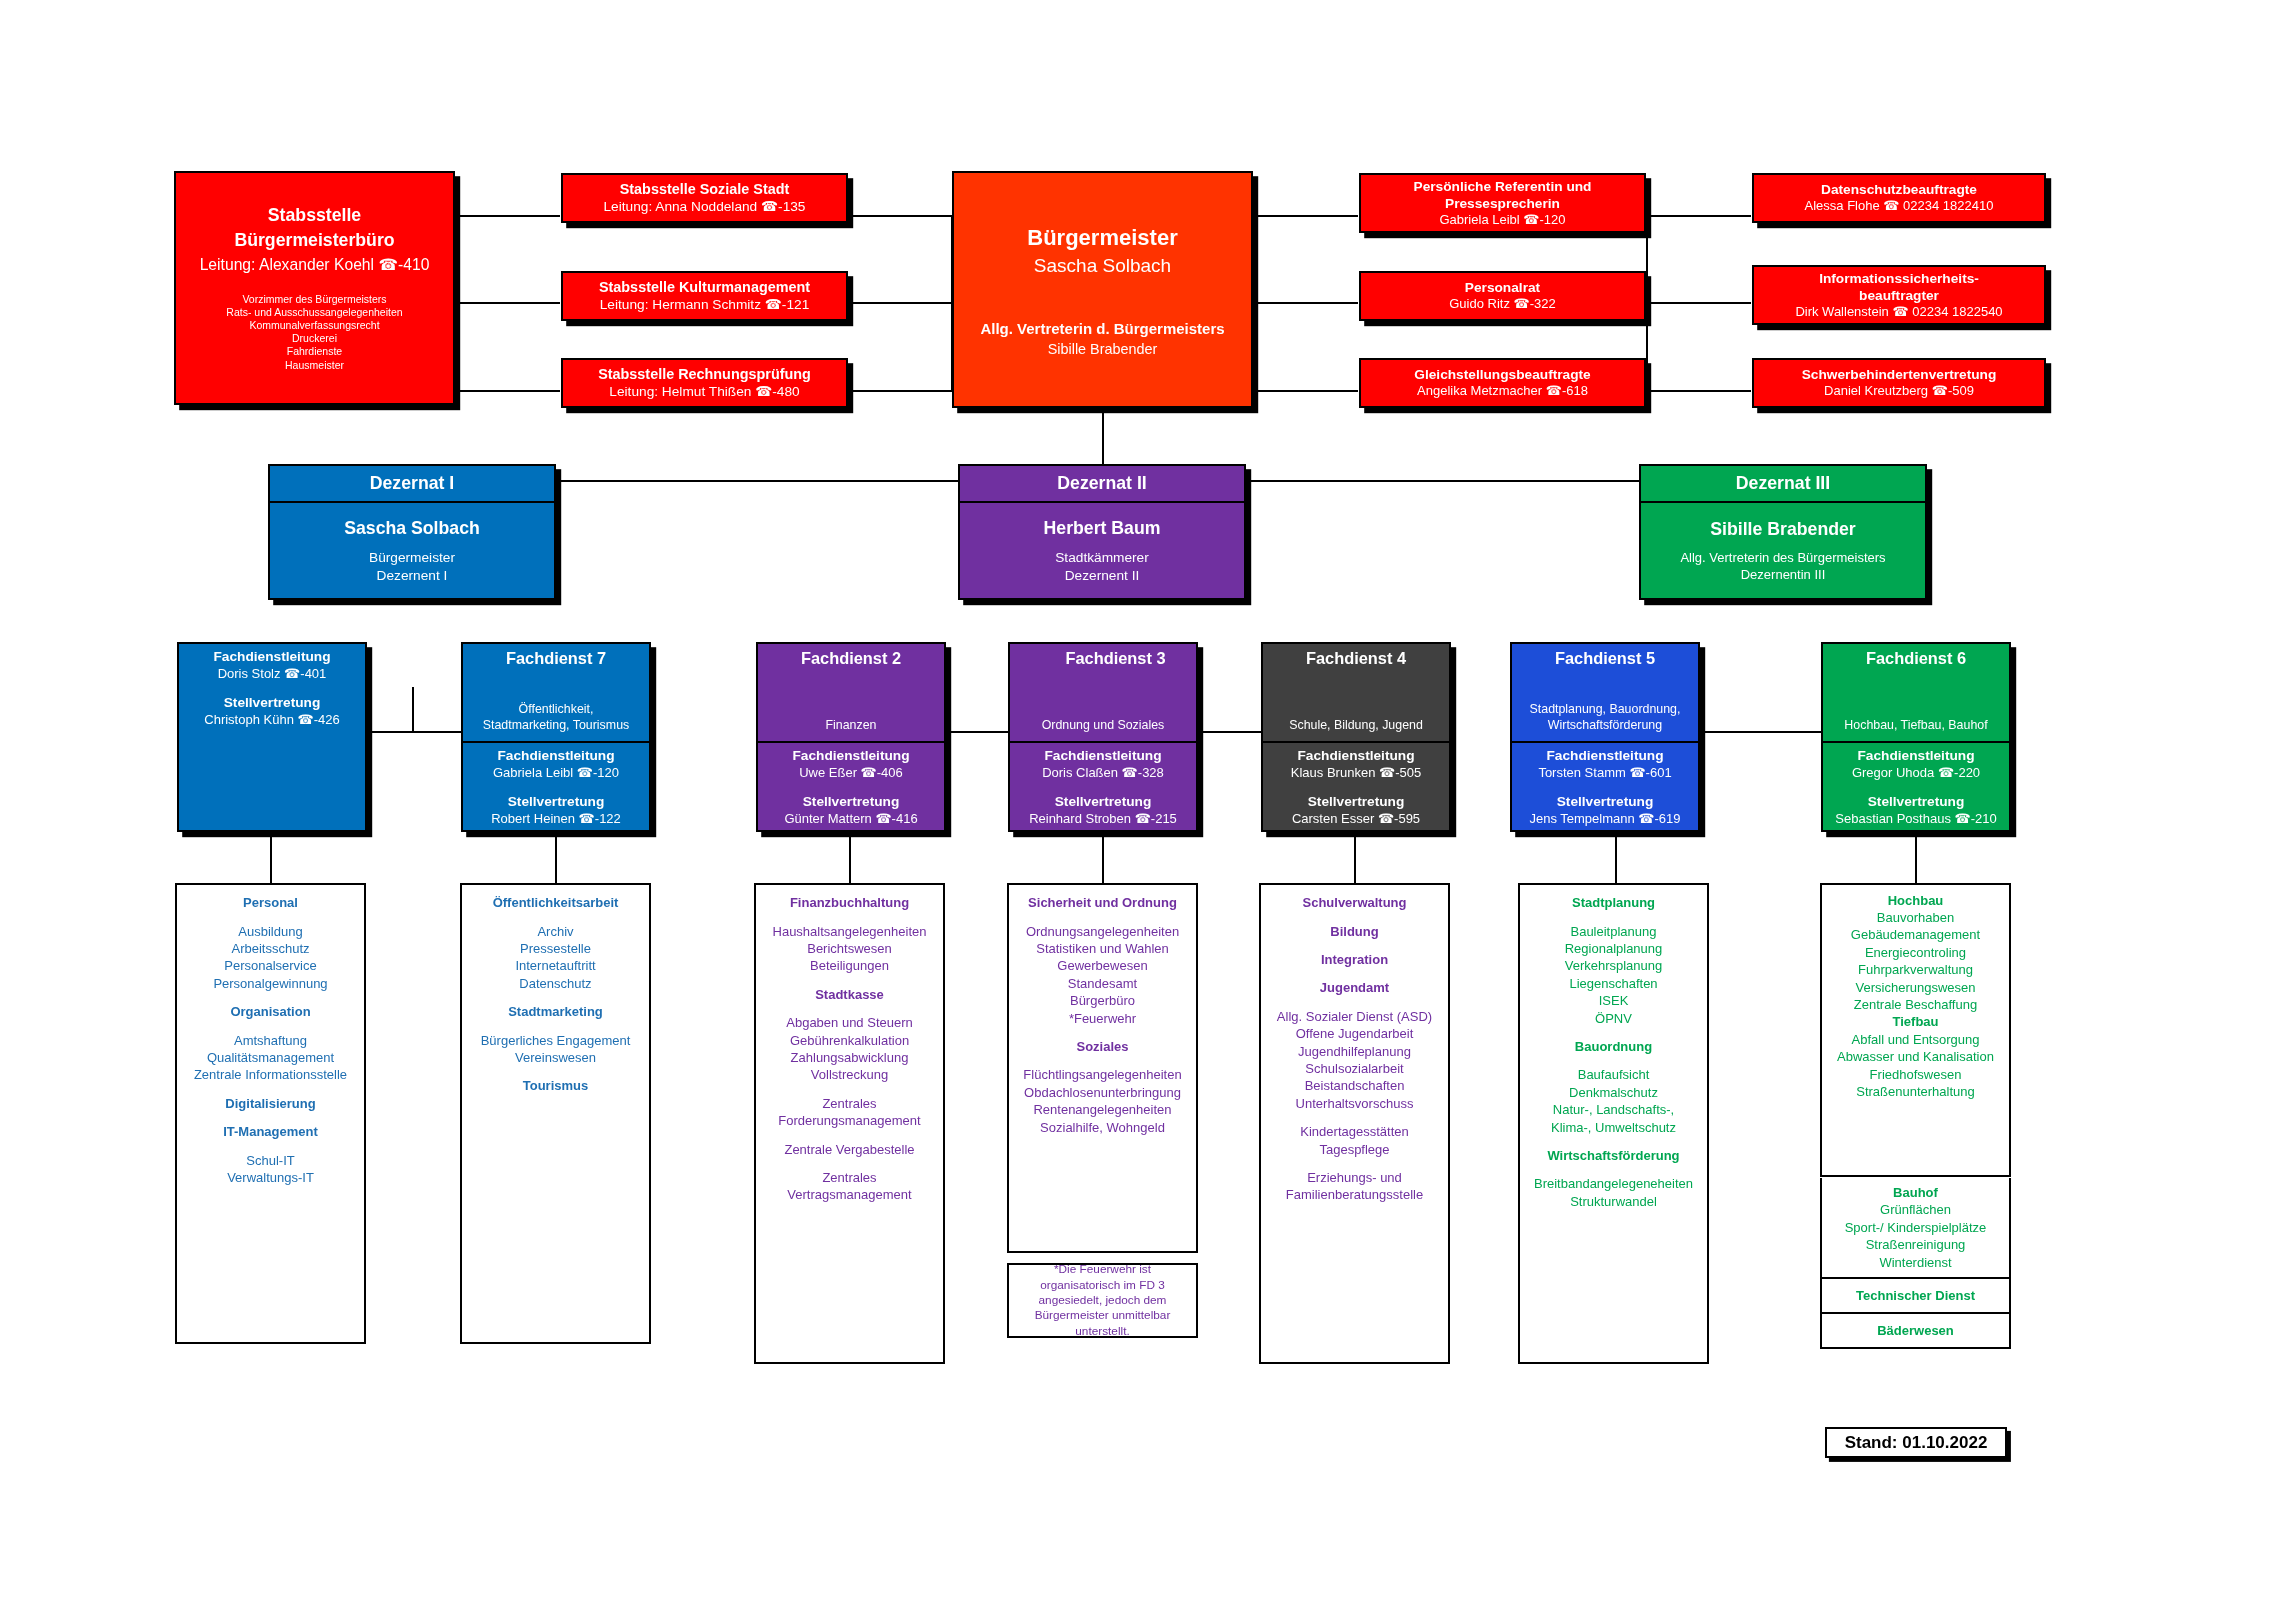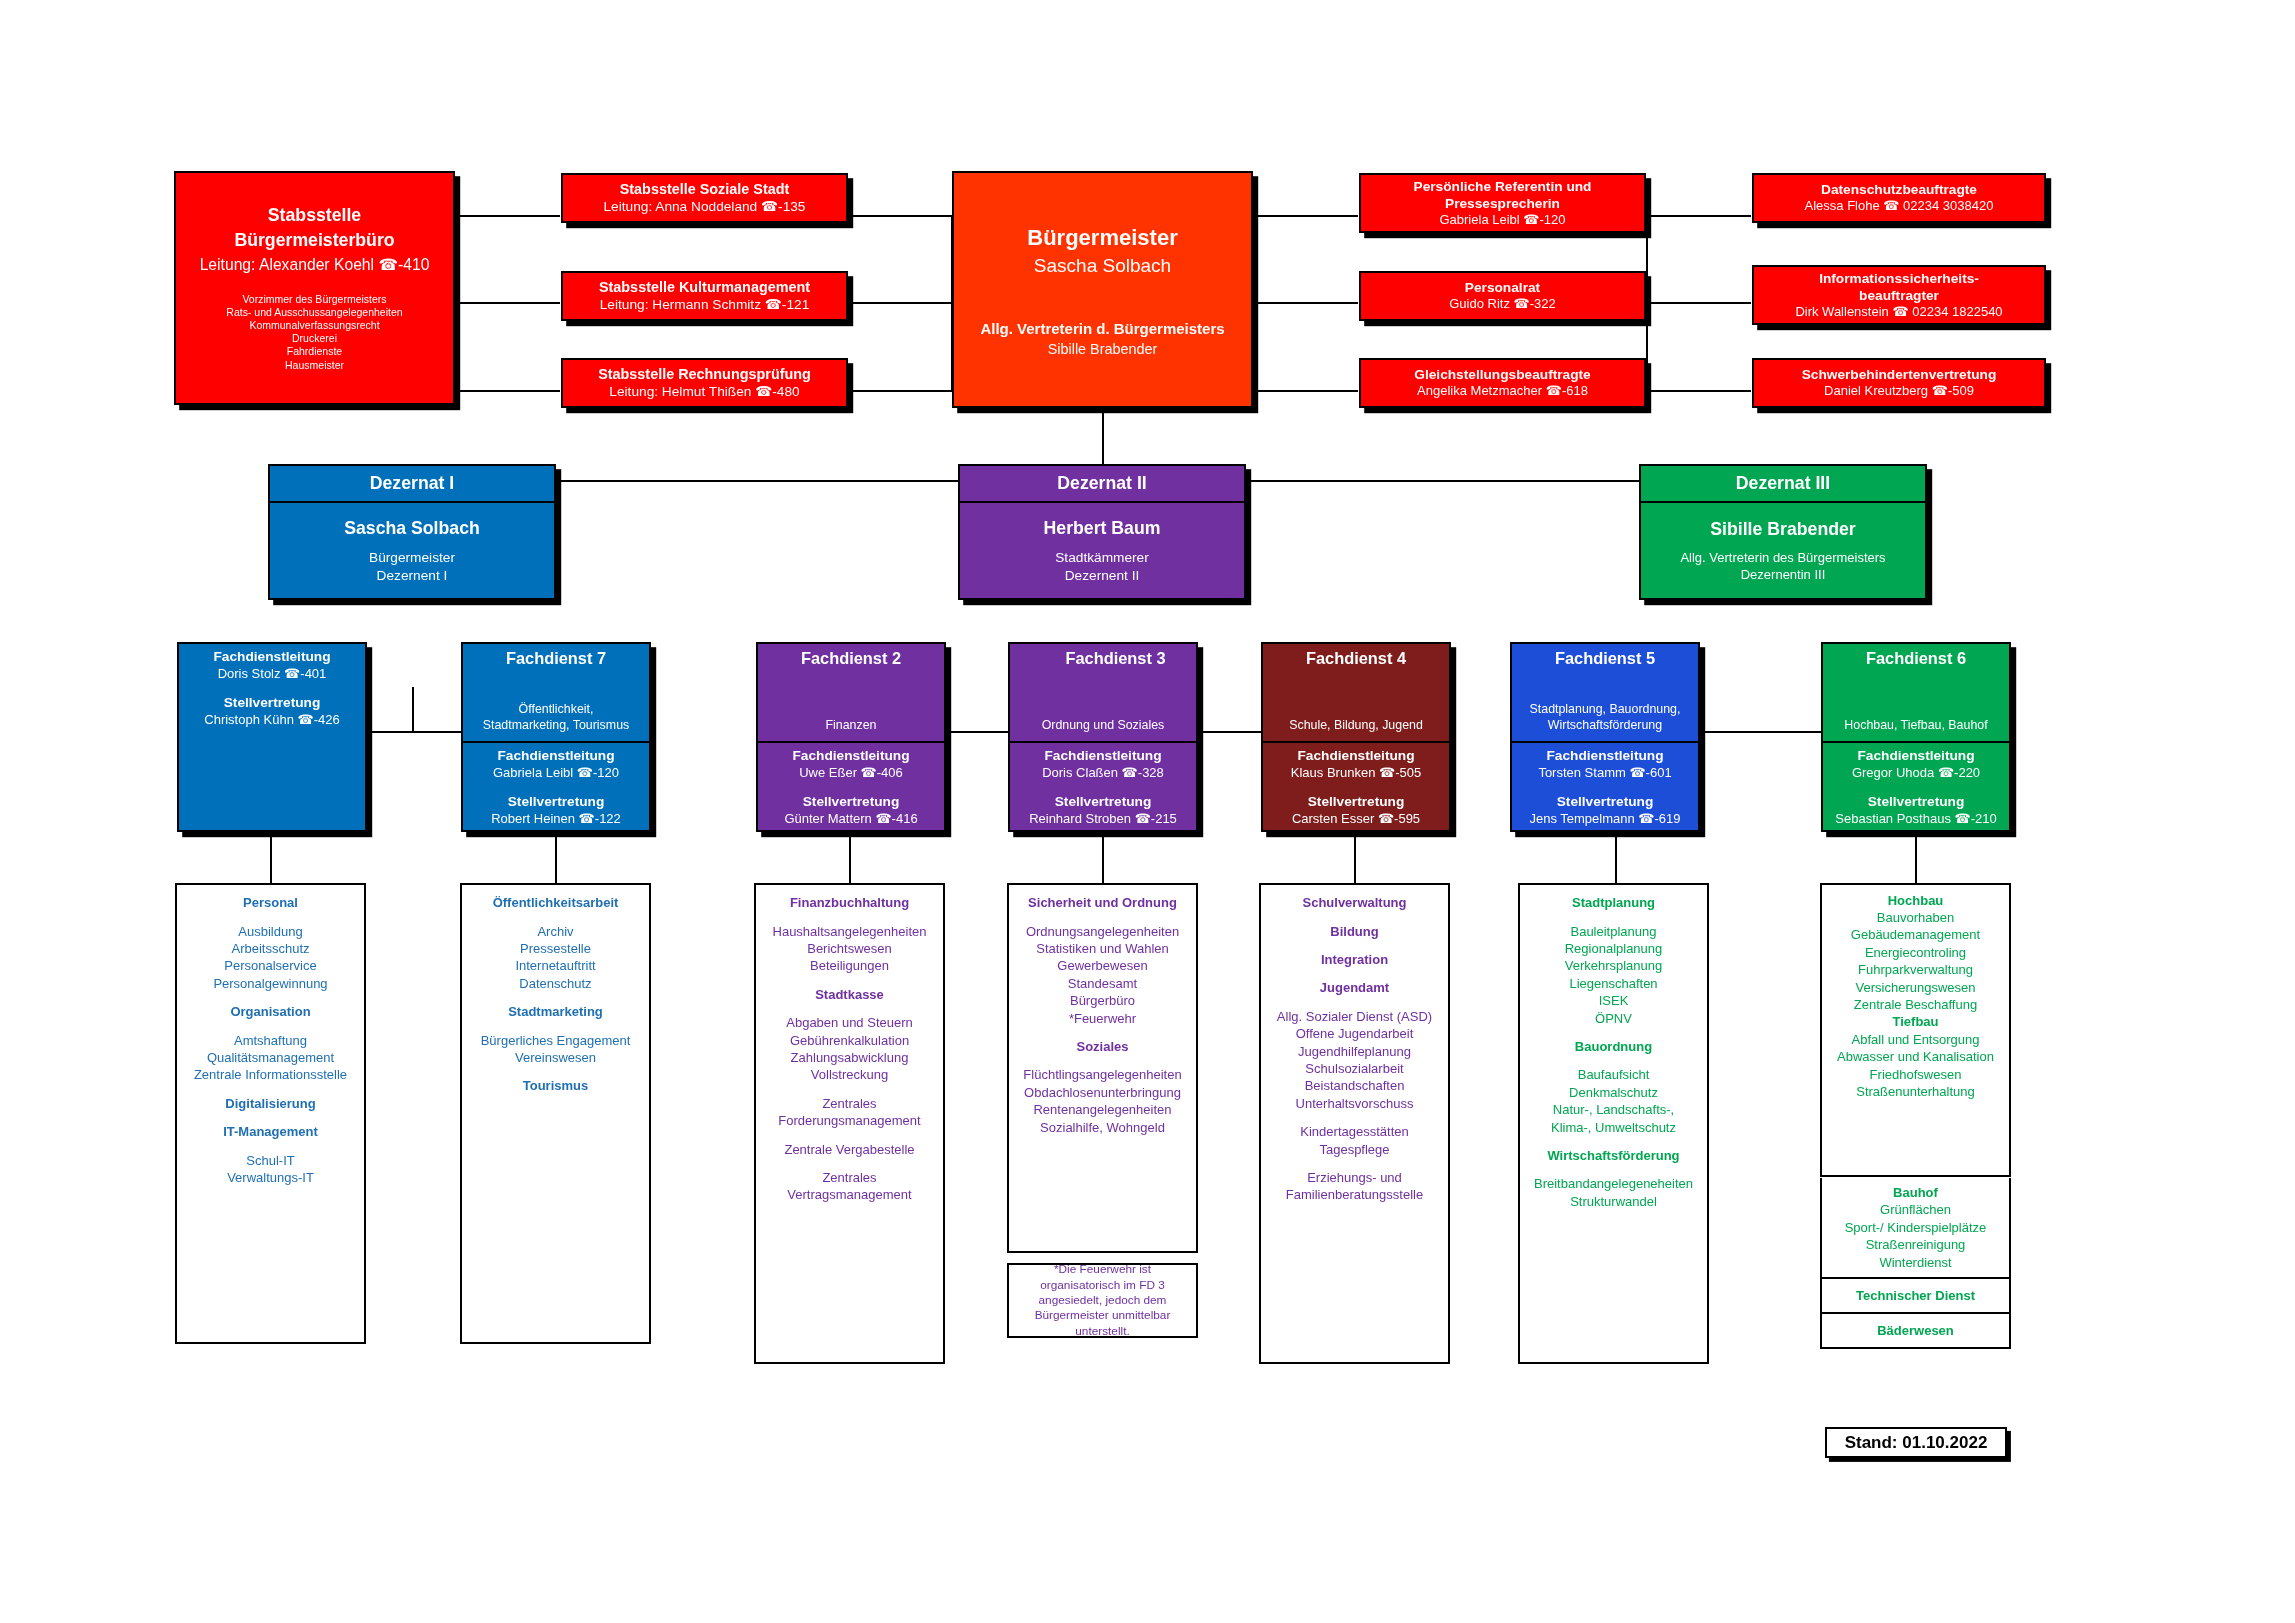--- a/index.html
+++ b/index.html
@@ -239,21 +239,21 @@
     <div class="sub" style="font-size:13px;">Guido Ritz ☎-322</div>
   </div>
 
   <div class="box red" style="left:1359px; top:358px; width:287px; height:50px;">
     <div class="ttl" style="font-size:13.7px;">Gleichstellungsbeauftragte</div>
     <div class="sub" style="font-size:13px;">Angelika Metzmacher ☎-618</div>
   </div>
 
   <div class="box red" style="left:1752px; top:173px; width:294px; height:50px;">
     <div class="ttl" style="font-size:13.7px;">Datenschutzbeauftragte</div>
-    <div class="sub" style="font-size:13px;">Alessa Flohe ☎ 02234 3038420</div>
+    <div class="sub" style="font-size:13px;">Alessa Flohe ☎ 02234 1822410</div>
   </div>
 
   <div class="box red" style="left:1752px; top:265px; width:294px; height:60px;">
     <div class="ttl" style="font-size:13.7px;">Informationssicherheits-</div>
     <div class="ttl" style="font-size:13.7px;">beauftragter</div>
     <div class="sub" style="font-size:13px;">Dirk Wallenstein ☎ 02234 1822540</div>
   </div>
 
   <div class="box red" style="left:1752px; top:358px; width:294px; height:50px;">
     <div class="ttl" style="font-size:13.7px;">Schwerbehindertenvertretung</div>
@@ -333,21 +333,21 @@
     </div>
     <div class="bot">
       <div class="lbl" style="font-size:13.7px;">Fachdienstleitung</div>
       <div class="val" style="font-size:13px;">Doris Claßen ☎-328</div>
       <div class="sp"></div>
       <div class="lbl" style="font-size:13.7px;">Stellvertretung</div>
       <div class="val" style="font-size:13px;">Reinhard Stroben ☎-215</div>
     </div>
   </div>
 
-  <div class="fd" style="left:1261px; top:642px; width:190px; height:190px; background:#7f1d1d;">
+  <div class="fd" style="left:1261px; top:642px; width:190px; height:190px; background:#404040;">
     <div class="top" style="height:99px;">
       <div class="t1" style="font-size:16.4px;">Fachdienst 4</div>
       <div class="t2" style="font-size:12.4px; white-space:pre-line;">Schule, Bildung, Jugend</div>
     </div>
     <div class="bot">
       <div class="lbl" style="font-size:13.7px;">Fachdienstleitung</div>
       <div class="val" style="font-size:13px;">Klaus Brunken ☎-505</div>
       <div class="sp"></div>
       <div class="lbl" style="font-size:13.7px;">Stellvertretung</div>
       <div class="val" style="font-size:13px;">Carsten Esser ☎-595</div>

